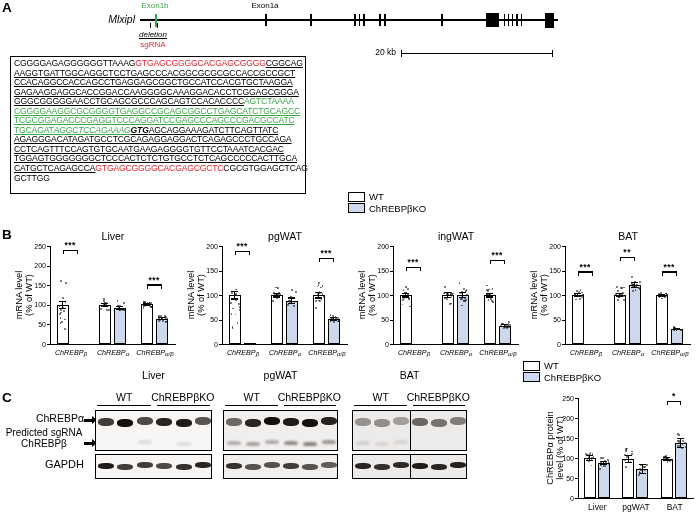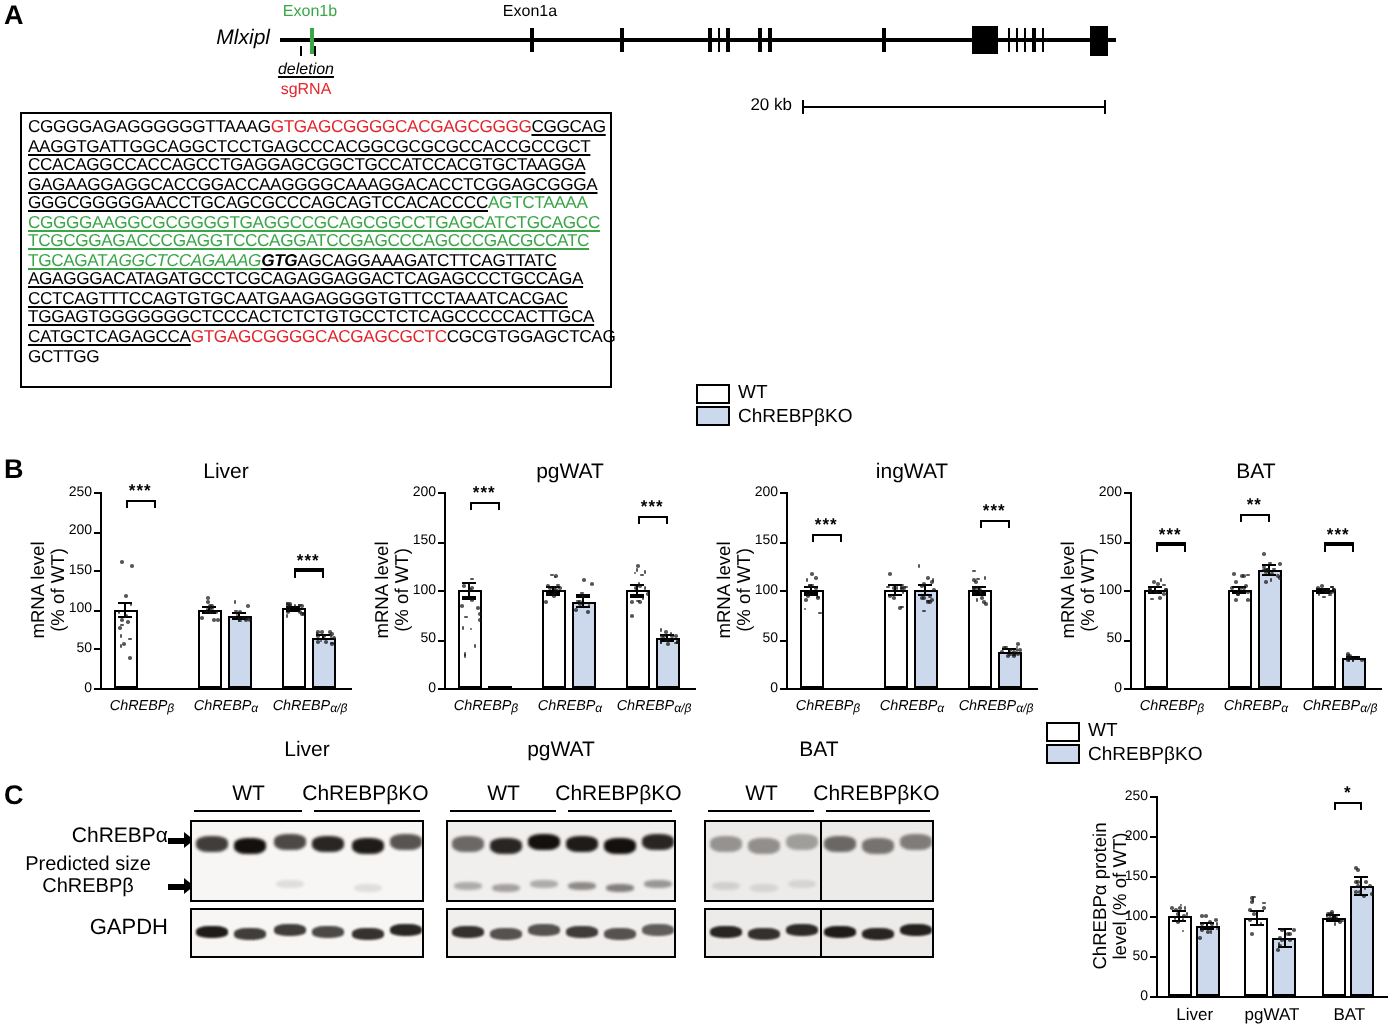--- a/index.html
+++ b/index.html
@@ -619,21 +619,21 @@
     <div class="axis" style="left: 132.6px; top: 41.48px; width: 15.12px; height: 1.1px;"></div>
     <div class="axis" style="left: 132.6px; top: 41.48px; width: 1.1px; height: 4.5px;"></div>
     <div class="axis" style="left: 146.72px; top: 41.48px; width: 1.1px; height: 4.5px;"></div>
     <div class="sig" style="left: 122.6px; top: 31.98px; width: 35.12px;">***</div>
   </div>
 
 <div class="panel-label" style="left:2px;top:390px;">C</div>
 
 <div class="rowlab" style="left:16px;top:412px;width:68px;text-align:right;">ChREBPα</div>
 <div class="arrow" style="left:84px;top:419px;width:8px;"></div>
-<div class="rowlab" style="left:2px;top:427px;width:84px;text-align:center;font-size:10px;">Predicted size</div>
+<div class="rowlab" style="left:2px;top:427px;width:84px;text-align:center;font-size:10px;">Predicted sgRNA</div>
 <div class="rowlab" style="left:2px;top:438px;width:84px;text-align:center;font-size:10px;">ChREBPβ</div>
 <div class="arrow" style="left:84px;top:442px;width:8px;"></div>
 <div class="rowlab" style="left:16px;top:458px;width:68px;text-align:right;font-size:11px;">GAPDH</div>
 
 <div id="blots">
     <div class="blot-title" style="left: 95px; top: 369px; width: 117px;">Liver</div>
     <div class="col-head" style="left: 99.25px; top: 391px; width: 50px;">WT</div>
     <div class="col-head" style="left: 147.75px; top: 391px; width: 70px;">ChREBPβKO</div>
     <div class="head-line" style="left: 97px; top: 405px; width: 53.5px;"></div>
     <div class="head-line" style="left: 156.5px; top: 405px; width: 53.5px;"></div>

